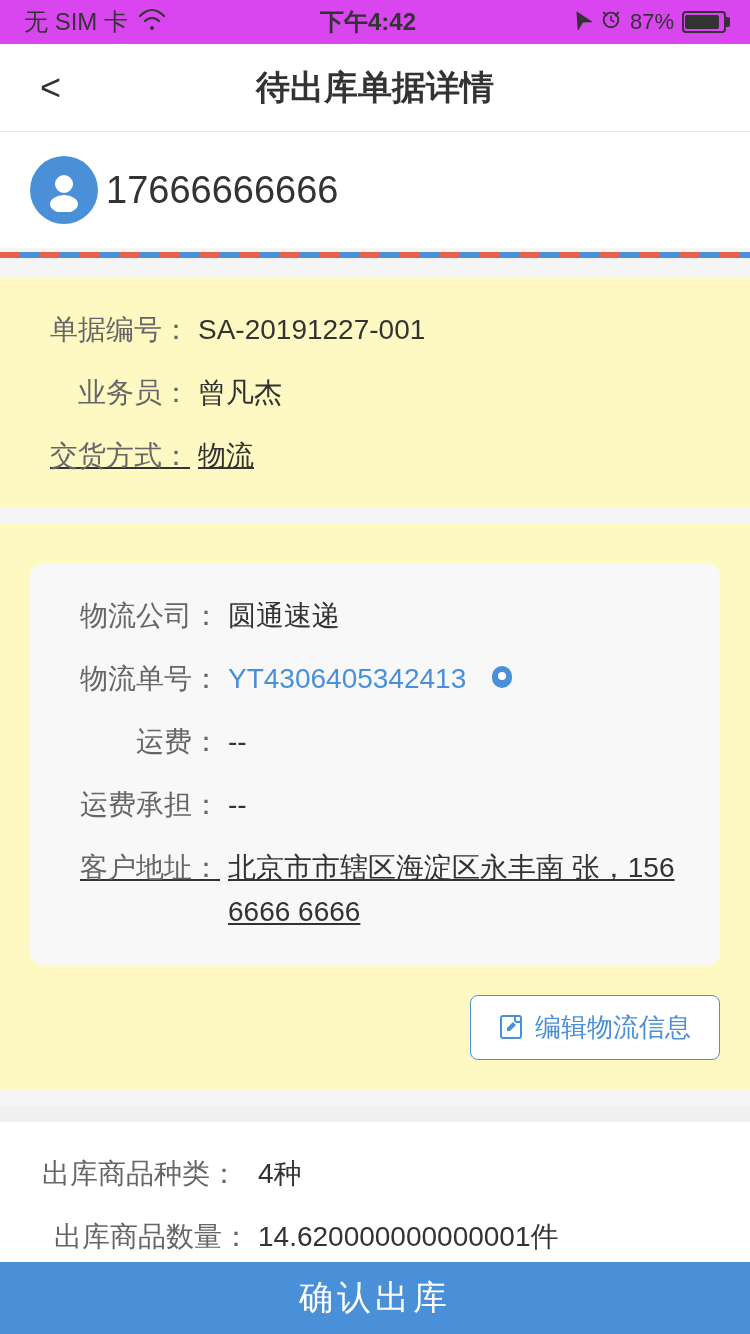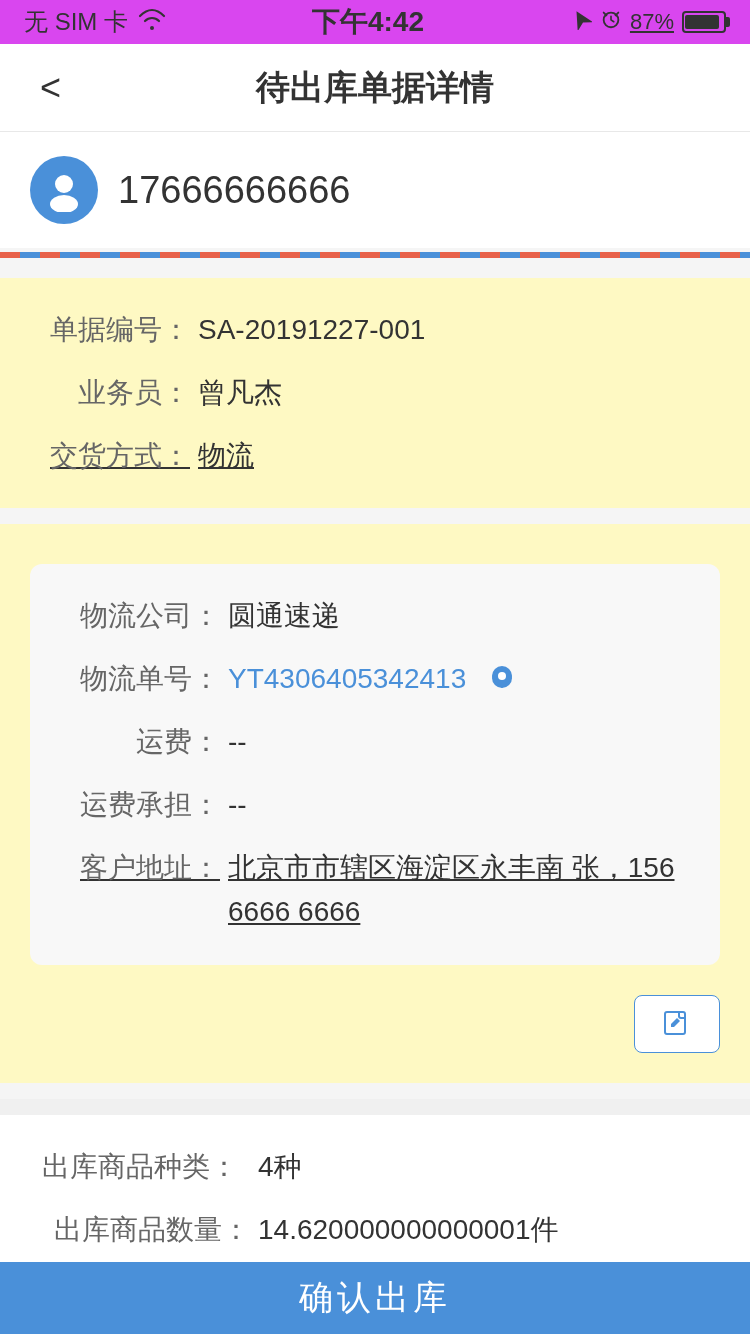--- a/index.html
+++ b/index.html
@@ -25,29 +25,28 @@
       padding: 0 24px;
       font-size: 24px;
       font-weight: 500;
     }
     .status-left {
       display: flex;
       align-items: center;
       gap: 10px;
     }
     .status-center {
-      font-size: 28px;
+      font-size: 24px;
       font-weight: 600;
     }
     .status-right {
       display: flex;
       align-items: center;
       gap: 8px;
       font-size: 22px;
-      text-decoration: underline;
     }
     .battery-icon {
       width: 44px;
       height: 22px;
       border: 2px solid #333;
       border-radius: 4px;
       position: relative;
       display: inline-flex;
       align-items: center;
     }
@@ -94,21 +93,21 @@
       font-weight: 600;
       color: #333;
     }
 
     
     .user-section {
       background: #fff;
       padding: 24px 30px;
       display: flex;
       align-items: center;
-      gap: 20px;
+      gap: 8px;
       margin-bottom: 4px;
     }
     .user-avatar {
       width: 68px;
       height: 68px;
       border-radius: 50%;
       background: #4a90d9;
       display: flex;
       align-items: center;
       justify-content: center;
@@ -349,20 +348,21 @@
     </div>
   </div>
 
   <div class="action-row">
     <button class="action-btn">
       <svg class="edit-icon-svg" viewBox="0 0 28 28">
         <rect x="2" y="2" width="20" height="22" rx="2" fill="none" stroke="#4a90d9" stroke-width="2"></rect>
         <path d="M16 2v4a2 2 0 0 0 2 2h4" fill="none" stroke="#4a90d9" stroke-width="2"></path>
         <path d="M8 14 l6-6 3 3 -6 6H8v-3z" fill="#4a90d9"></path>
       </svg>
+      <span>编辑物流信息</span>
     </button>
   </div>
 </div>
 
 <div class="section-divider"></div>
 
 <div class="product-section">
   <div class="info-row">
     <span class="info-label" style="min-width:220px;text-align:center;">出库商品种类：</span>
     <span class="info-value">4种</span>

